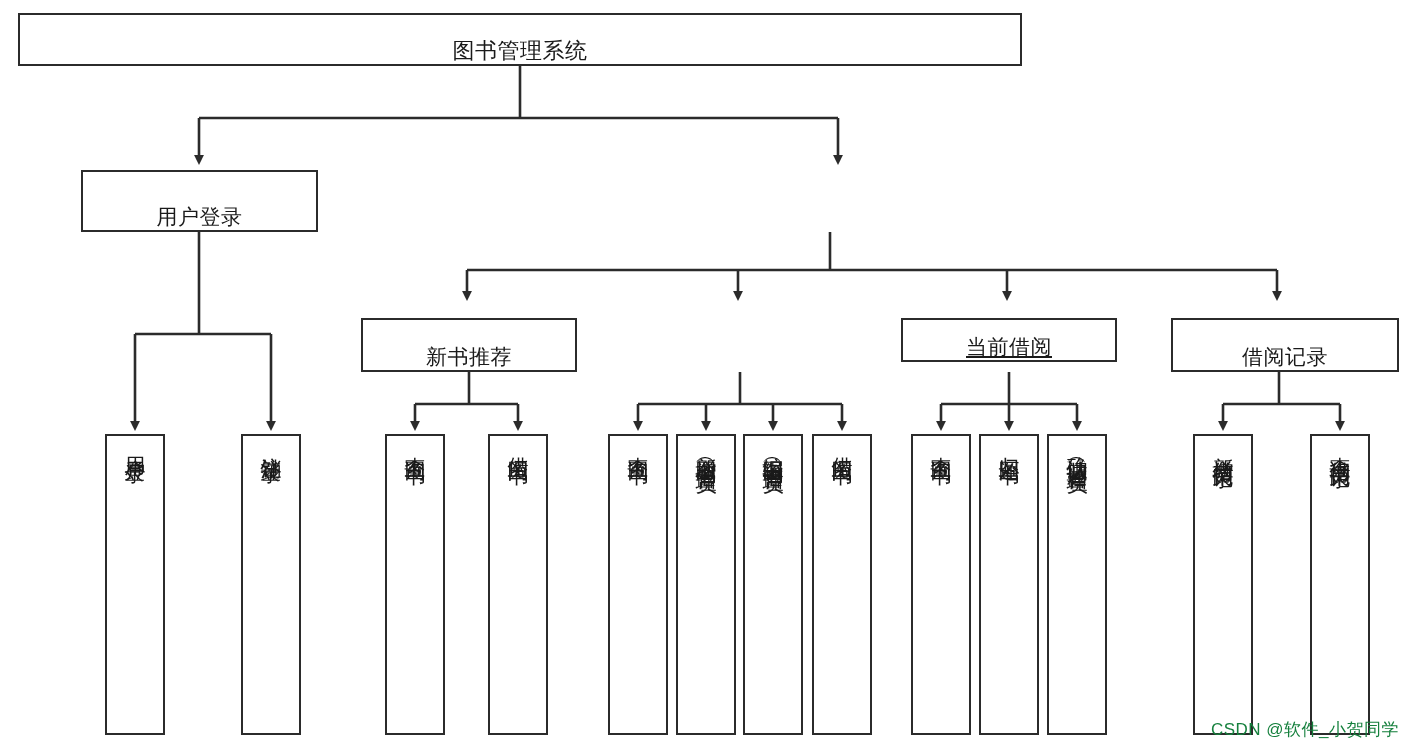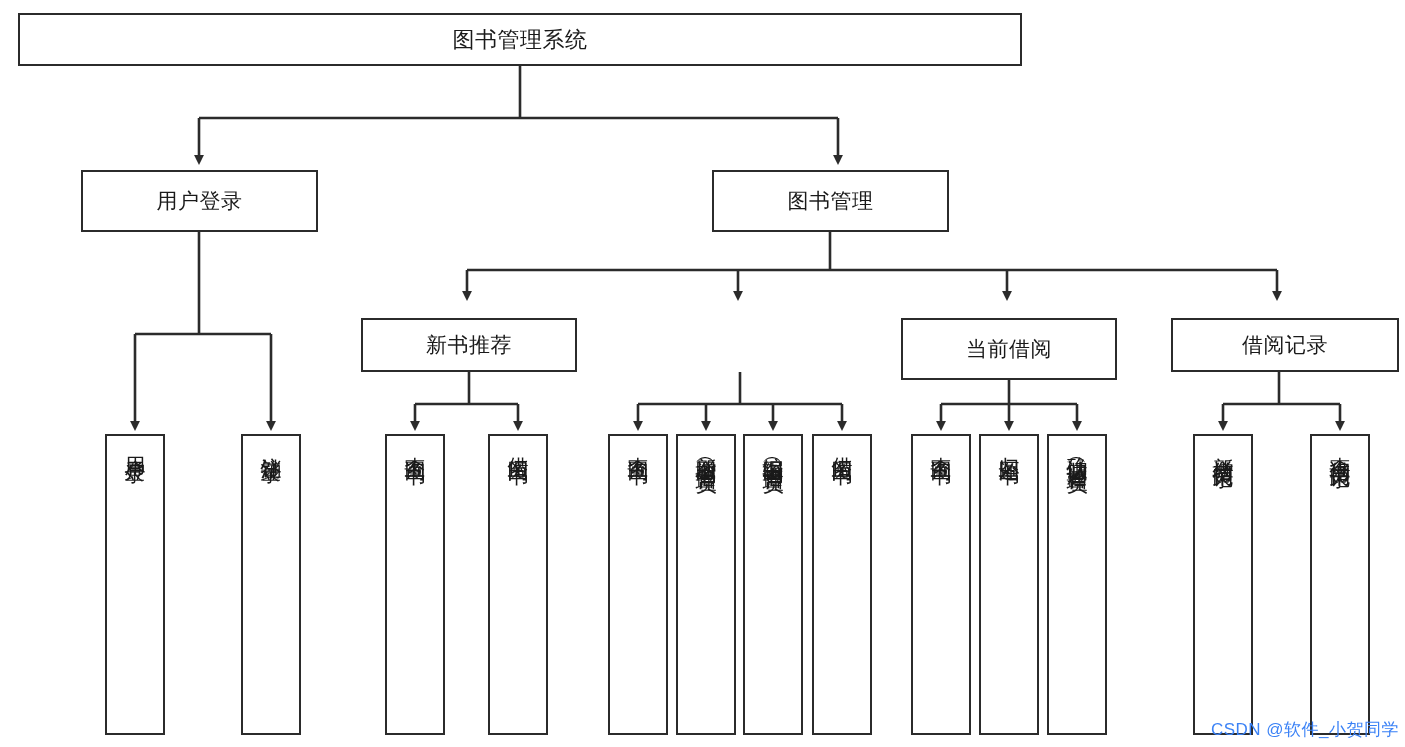--- a/index.html
+++ b/index.html
@@ -24,21 +24,21 @@
     width: 1405px;
     height: 747px;
     pointer-events: none;
   }
   .node {
     position: absolute;
     box-sizing: border-box;
     background: #ffffff;
     border: 2.5px solid #2b2b2b;
     display: flex;
-    align-items: center;
+    align-items: flex-end;
     justify-content: center;
     color: #1a1a1a;
   }
   .node .label {
     display: block;
     text-align: center;
     line-height: 1.18;
     letter-spacing: 0.5px;
   }
   
@@ -61,21 +61,21 @@
     font-size: 21px;
     line-height: 1.05;
     letter-spacing: 2.5px;
     white-space: nowrap;
   }
   .watermark {
     position: absolute;
     right: 6px;
     bottom: 6px;
     font-size: 17px;
-    color: #3b82f6;
+    color: #15803d;
     white-space: nowrap;
     letter-spacing: 0.5px;
   }
 </style>
 </head>
 <body>
 
 <div id="canvas">
 
   <svg class="connectors" viewBox="0 0 1405 747">
@@ -128,28 +128,25 @@
     </g>
   </svg>
 
   <div class="node horiz root" style="left:18px; top:13px; width:1004px; height:53px;">
     <span class="label">图书管理系统</span>
   </div>
 
   <div class="node horiz" style="left:81px; top:170px; width:237px; height:62px;">
     <span class="label">用户登录</span>
   </div>
-  <div class="node horiz" style="left:712px; top:170px; width:237px; height:62px;">
-    <span class="label">图书管理</span>
-  </div>
 
   <div class="node horiz" style="left:361px; top:318px; width:216px; height:54px;">
     <span class="label">新书推荐</span>
   </div>
-  <div class="node horiz" style="left:901px; top:318px; width:216px; height:62px;">
+  <div class="node horiz" style="left:901px; top:318px; width:216px; height:44px;text-decoration:underline;">
     <span class="label">当前借阅</span>
   </div>
   <div class="node horiz" style="left:1171px; top:318px; width:228px; height:54px;">
     <span class="label">借阅记录</span>
   </div>
 
   <div class="node vert" style="left:105px; top:434px; width:60px; height:301px;">
     <span class="label">用户登录</span>
   </div>
   <div class="node vert" style="left:241px; top:434px; width:60px; height:301px;">

